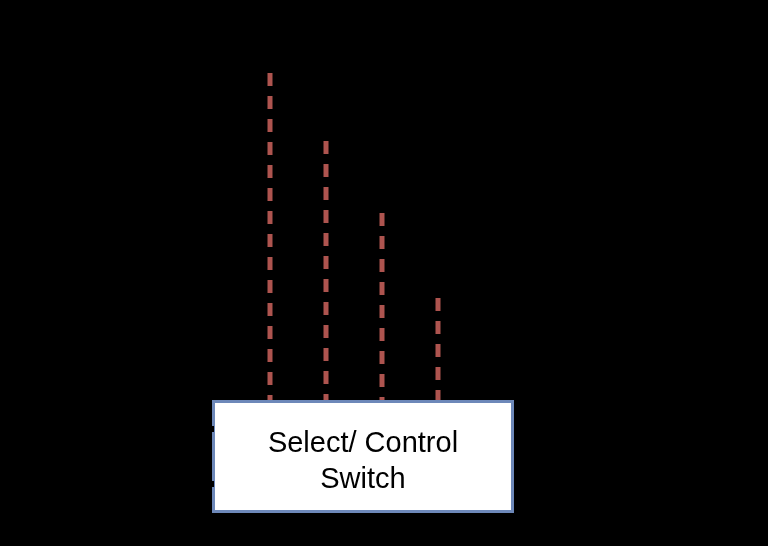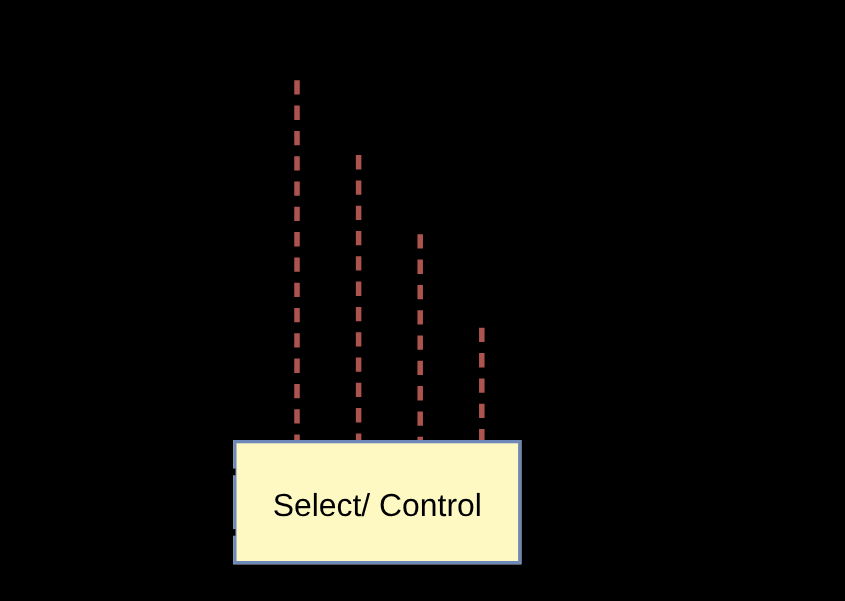--- a/index.html
+++ b/index.html
@@ -48,19 +48,20 @@
 
 <div id="canvas" style="width: 768px; height: 546px; background: rgb(0, 0, 0);">
 
   <svg id="lines-layer" xmlns="http://www.w3.org/2000/svg" viewBox="0 0 768 546">
       <line x1="270" x2="270" y1="73" y2="400" stroke="#ae544f" stroke-width="5" stroke-dasharray="13,10"></line>
       <line x1="326" x2="326" y1="141" y2="400" stroke="#ae544f" stroke-width="5" stroke-dasharray="13,10"></line>
       <line x1="382" x2="382" y1="213" y2="400" stroke="#ae544f" stroke-width="5" stroke-dasharray="13,10"></line>
       <line x1="438" x2="438" y1="298" y2="400" stroke="#ae544f" stroke-width="5" stroke-dasharray="13,10"></line>
     </svg>
 
-  <div id="switch-box" style="left: 212px; top: 400px; width: 262px; height: 113px; background: #fef9c3; border-color: rgb(109, 136, 185); color: rgb(0, 0, 0);">
+  <div id="switch-box" style="left: 212px; top: 400px; width: 302px; height: 113px; background: #ffffff; border-color: rgb(109, 136, 185); color: rgb(0, 0, 0);">
     <span class="box-label-line">Select/ Control</span>
+    <span class="box-label-line">Switch</span>
   </div>
 
 <div class="arrow-tip-mark" style="left: 210px; top: 426px; width: 4px; height: 6px; background: rgb(0, 0, 0);"></div>
     <div class="arrow-tip-mark" style="left: 210px; top: 481px; width: 4px; height: 6px; background: rgb(0, 0, 0);"></div>
   </div>
 
 </body></html>

